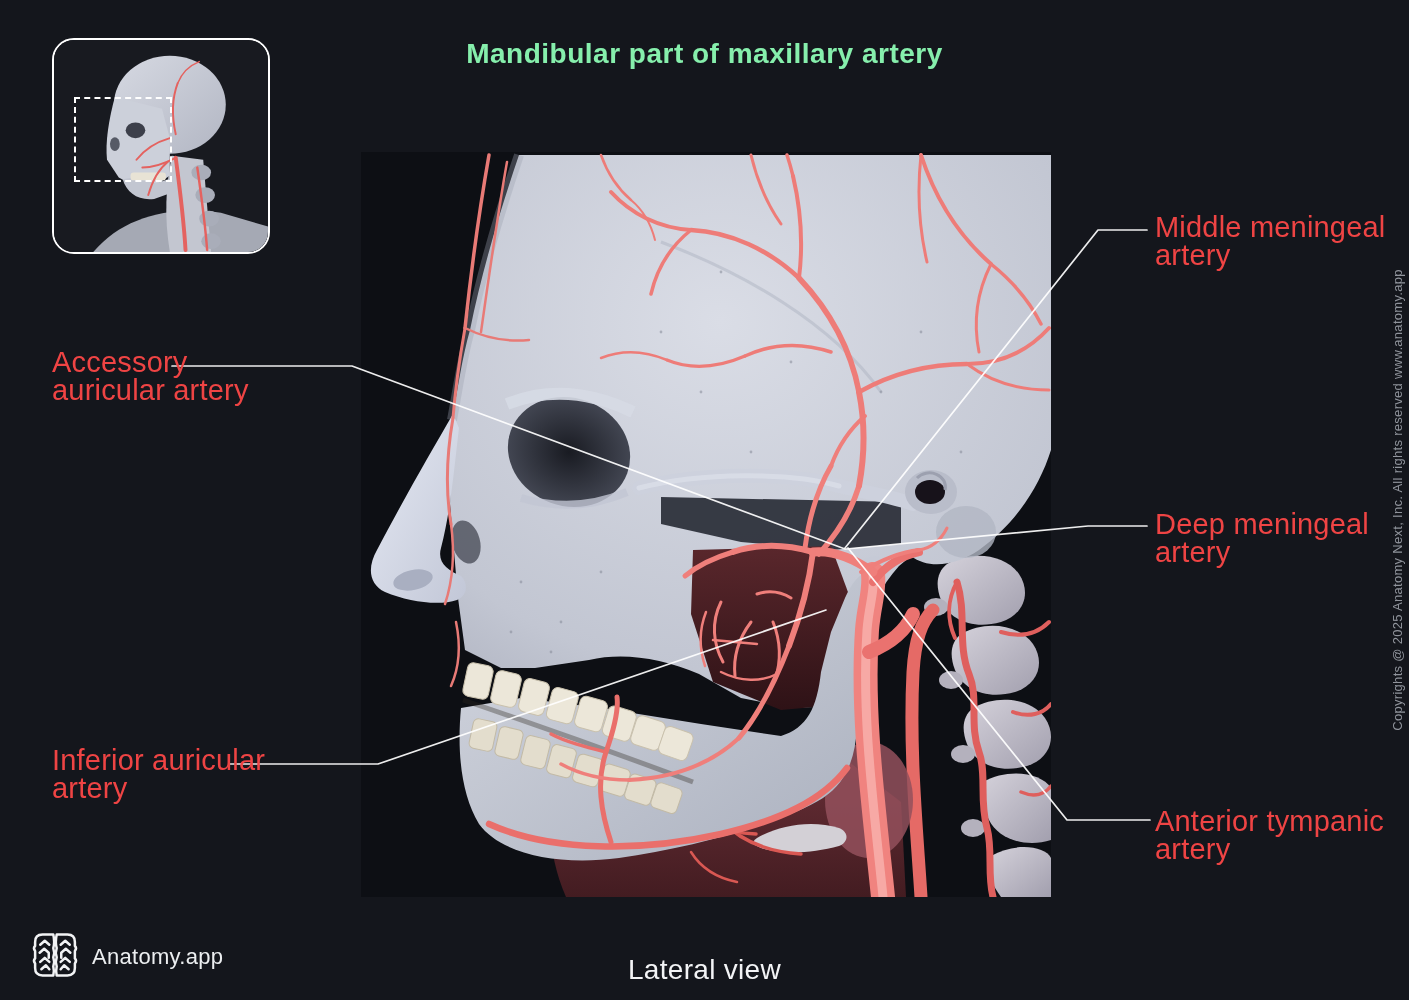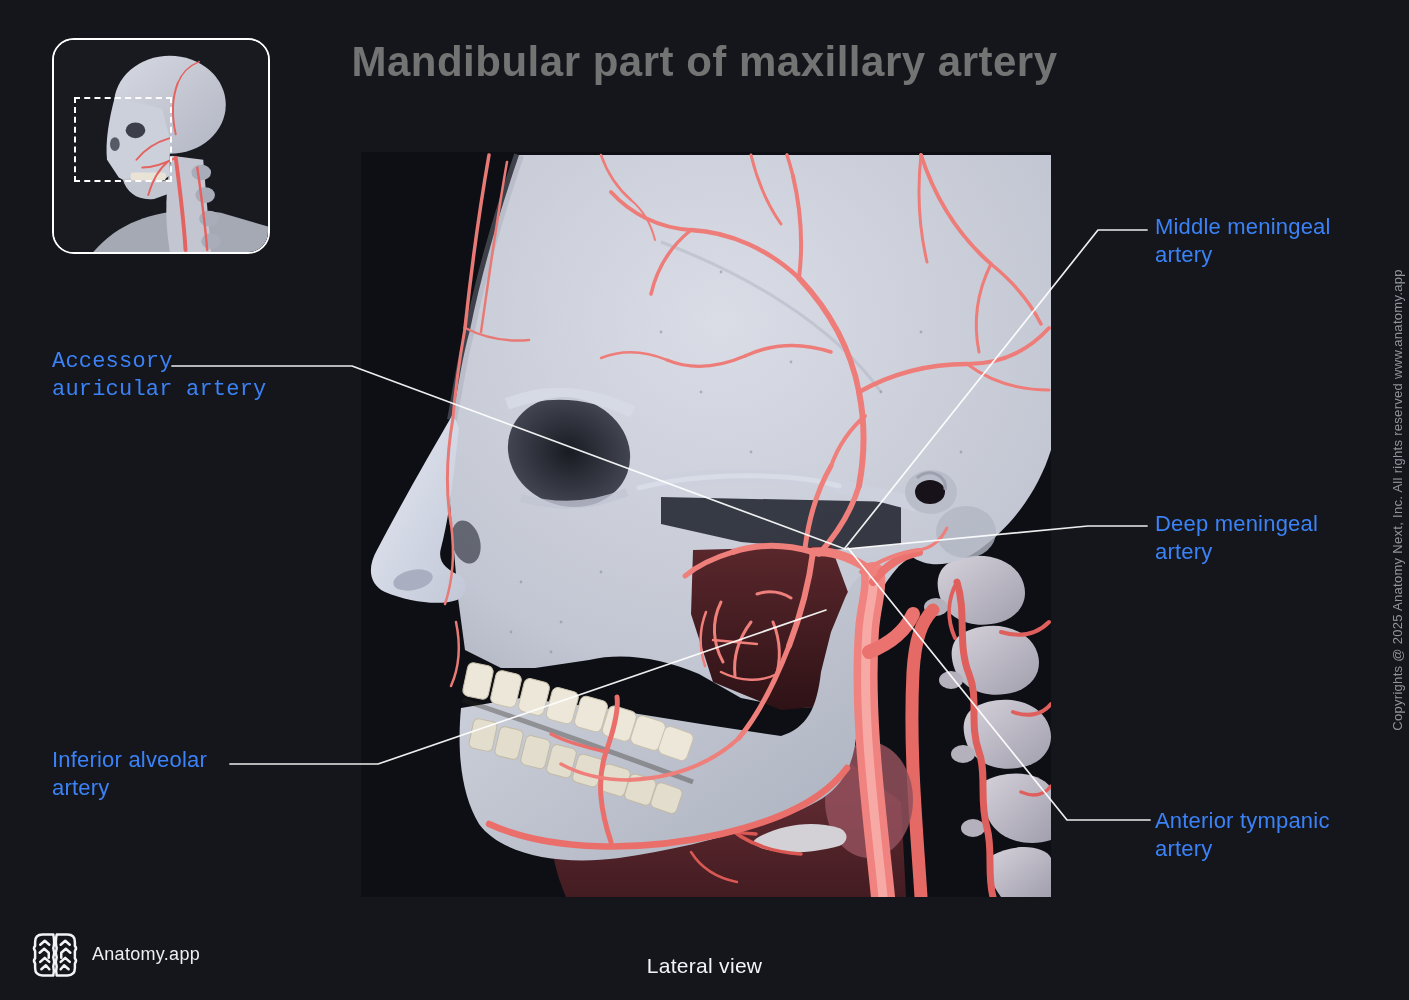--- a/index.html
+++ b/index.html
@@ -4,21 +4,21 @@
 <style>
   html,body{margin:0;padding:0;}
   body{
     width:1409px;height:1000px;position:relative;overflow:hidden;
     background:#14161c;
     font-family:"Liberation Sans","DejaVu Sans",sans-serif;
     -webkit-font-smoothing:antialiased;
   }
   .page-title{
     position:absolute;left:0;right:0;top:38px;margin:0;
-    text-align:center;color:#737373;font-size:42px;font-weight:700;
+    text-align:center;color:#86efac;font-size:28px;font-weight:700;
     letter-spacing:.5px;
   }
   
   .thumb{
     position:absolute;left:52px;top:38px;width:218px;height:216px;
     border:2.5px solid #fff;border-radius:22px;overflow:hidden;
     background:#181a20;box-sizing:border-box;
   }
   .thumb svg{display:block;width:100%;height:100%;}
   .roi{
@@ -34,45 +34,45 @@
   .leaders{
     position:absolute;left:0;top:0;width:1409px;height:1000px;
     pointer-events:none;
   }
   .leaders polyline{
     fill:none;stroke:#ffffff;stroke-width:1.7;opacity:.92;
     stroke-linejoin:round;stroke-linecap:round;
   }
   
   .label{
-    position:absolute;color:#3b82f6;font-size:22px;line-height:28px;
+    position:absolute;color:#ef4444;font-size:29px;line-height:28px;
     font-weight:400;letter-spacing:.2px;white-space:nowrap;
   }
   .label span{display:block;}
-  .lbl-accessory{left:52px;top:348px;font-family:Liberation Mono, monospace;}
+  .lbl-accessory{left:52px;top:348px;}
   .lbl-inferior{left:52px;top:746px;}
   .lbl-middle{left:1155px;top:213px;}
   .lbl-deep{left:1155px;top:510px;}
   .lbl-anterior{left:1155px;top:807px;}
   
   .copyright{
     position:absolute;right:4px;top:50%;
     transform:translateY(-50%) rotate(180deg);
     writing-mode:vertical-rl;
     color:#90949c;font-size:13px;letter-spacing:.3px;white-space:nowrap;
   }
   
   .brand-icon{position:absolute;left:30px;top:930px;width:50px;height:50px;}
   .brand-name{
     position:absolute;left:92px;top:944px;color:#eceef0;
-    font-size:18px;letter-spacing:.3px;
+    font-size:22px;letter-spacing:.3px;
   }
   .view-label{
     position:absolute;left:0;right:0;top:954px;text-align:center;
-    color:#f3f4f6;font-size:21px;font-weight:500;letter-spacing:.3px;
+    color:#f3f4f6;font-size:28px;font-weight:500;letter-spacing:.3px;
   }
 </style>
 </head>
 <body>
 
 <h1 class="page-title">Mandibular part of maxillary artery</h1>
 
 <div class="thumb">
   <svg viewBox="0 0 218 216" aria-hidden="true">
     <defs>
@@ -319,21 +319,21 @@
 </div>
 <div class="label lbl-accessory">
   <span>Accessory</span>
   <span>auricular artery</span>
 </div>
 <div class="label lbl-deep">
   <span>Deep meningeal</span>
   <span>artery</span>
 </div>
 <div class="label lbl-inferior">
-  <span>Inferior alveolar</span>
+  <span>Inferior auricular</span>
   <span>artery</span>
 </div>
 <div class="label lbl-anterior">
   <span>Anterior tympanic</span>
   <span>artery</span>
 </div>
 
 <div class="copyright">Copyrights @ 2025 Anatomy Next, Inc. All rights reserved www.anatomy.app</div>
 
 <svg class="brand-icon" viewBox="0 0 44 44" aria-hidden="true">

